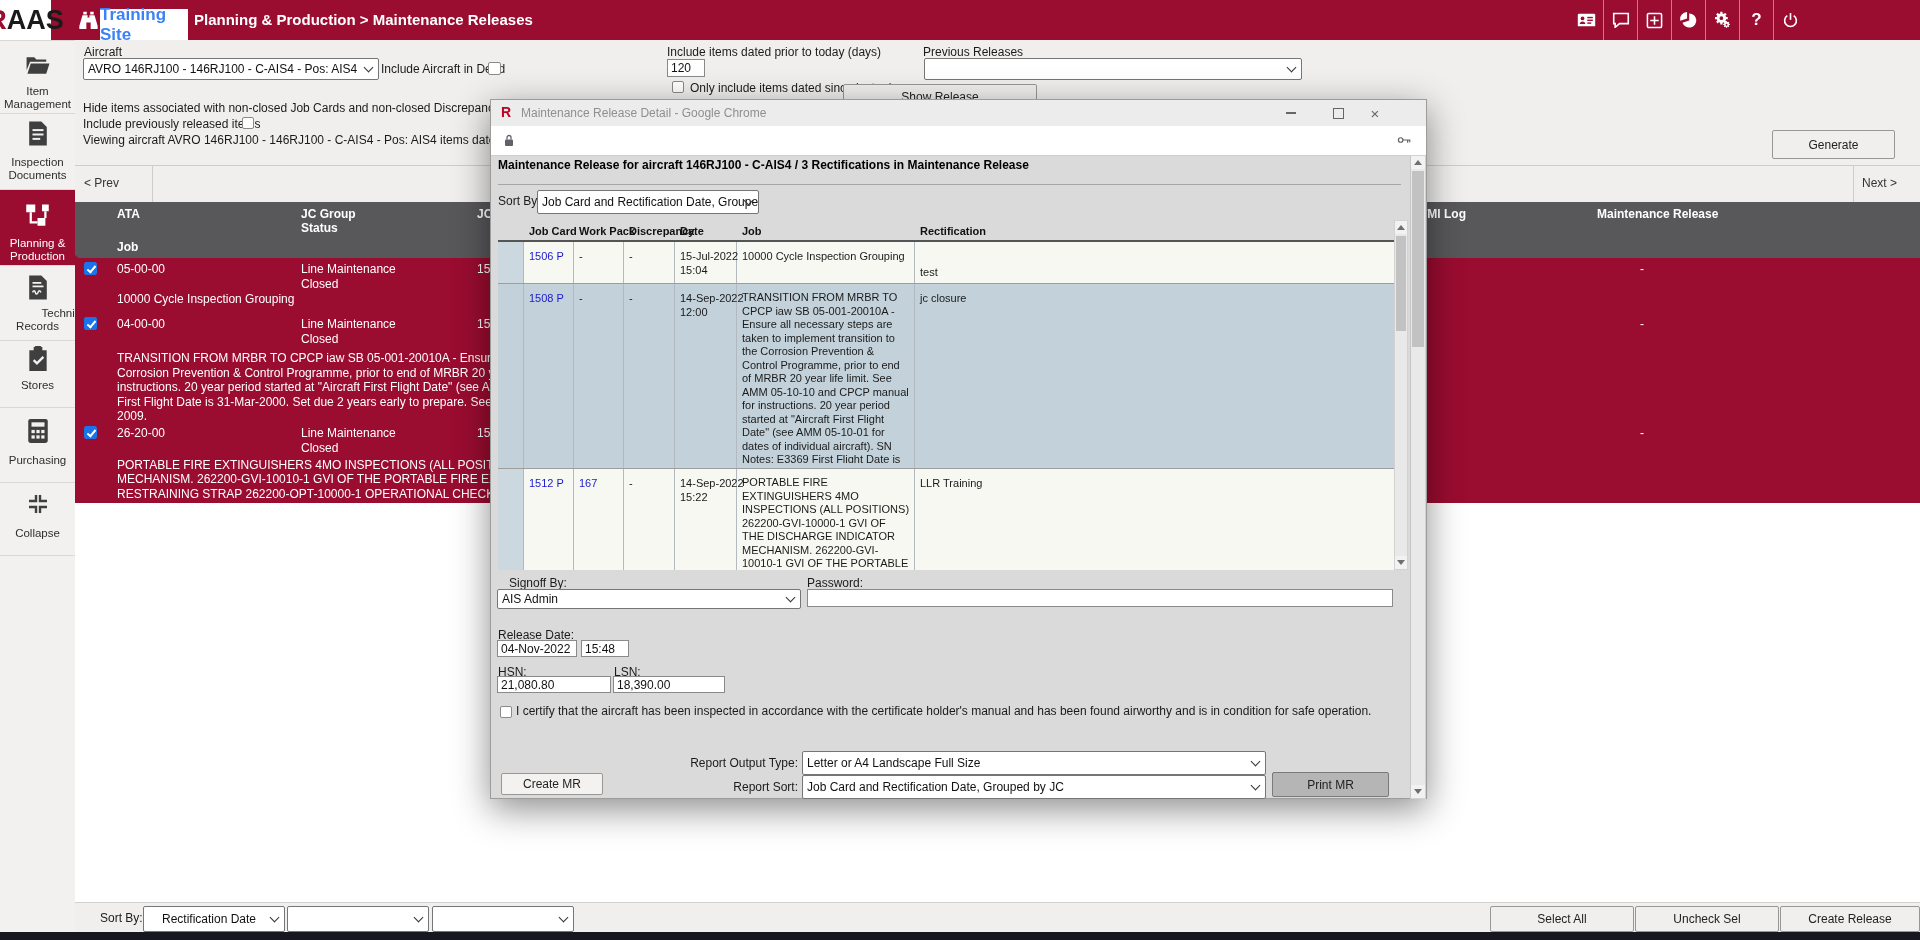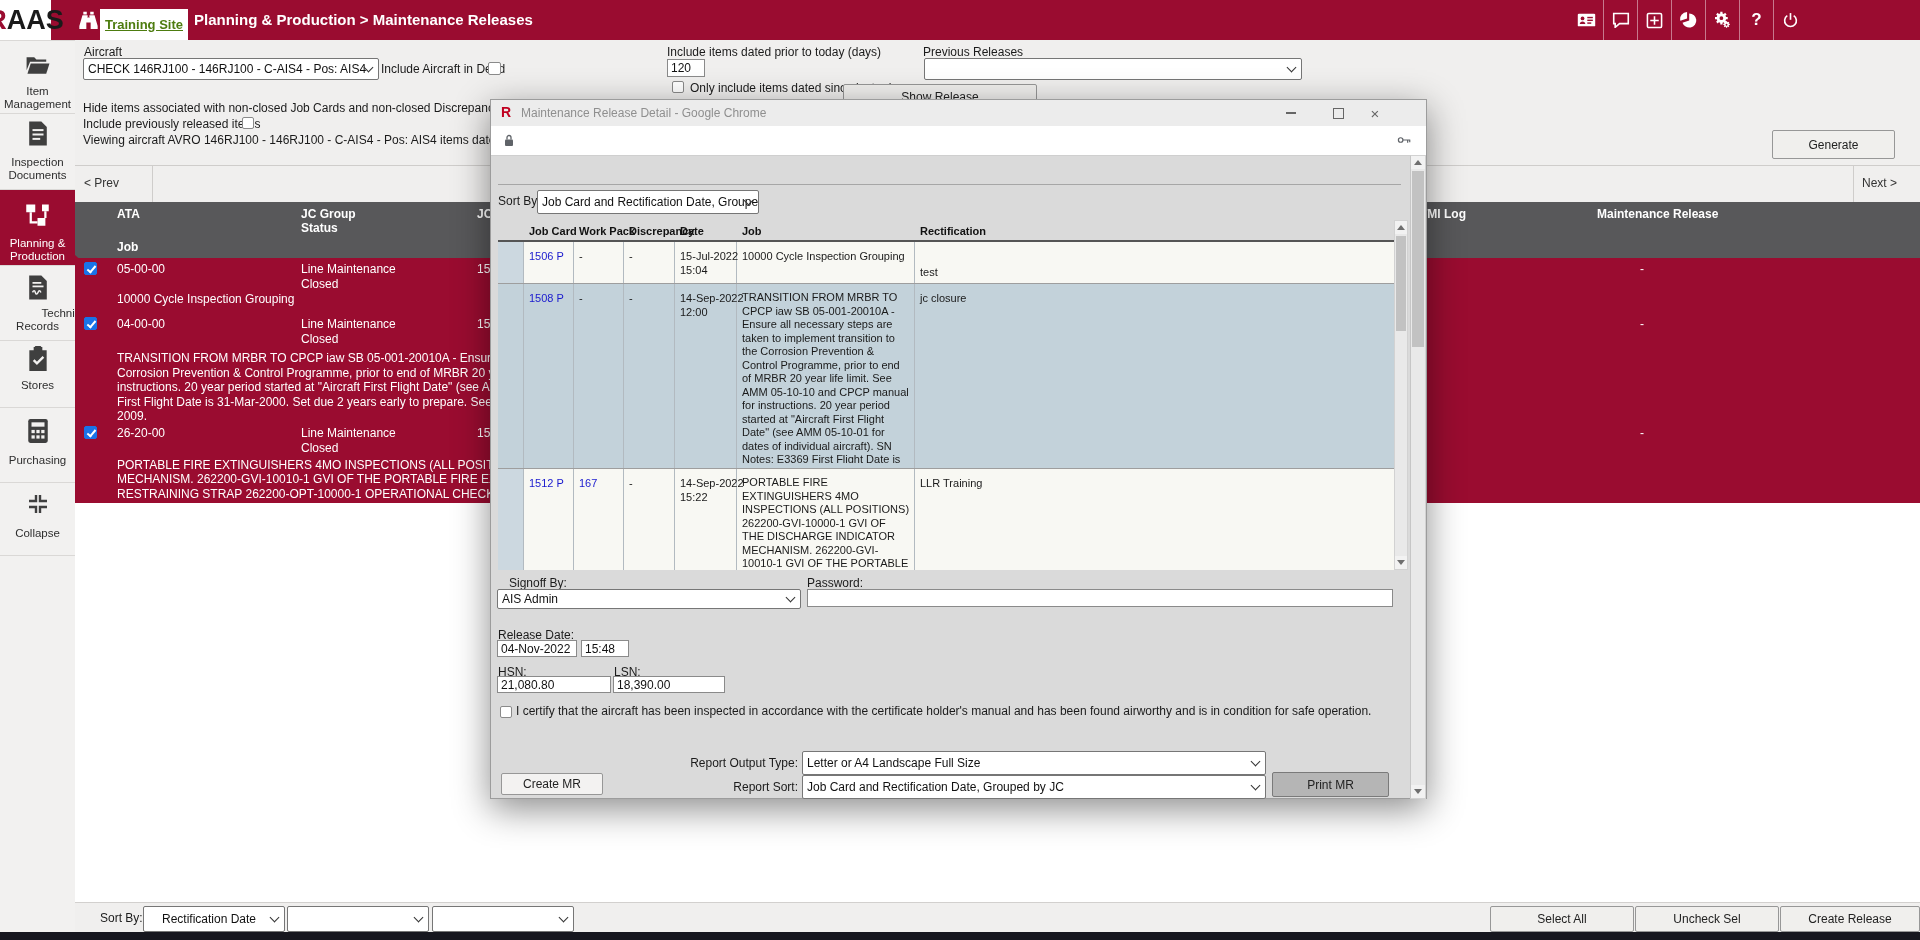--- a/index.html
+++ b/index.html
@@ -4,21 +4,21 @@
 <style>
   html,body{margin:0;padding:0;background:#fff;}
   #app{position:relative;width:1920px;height:940px;overflow:hidden;font-family:"Liberation Sans","DejaVu Sans",sans-serif;background:#fff;}
   .abs{position:absolute;}
   
   .topbar{position:absolute;left:0;top:0;width:1920px;height:40px;background:#9a0c30;}
   .logobox{position:absolute;left:0;top:0;width:51px;height:40px;background:#fff;display:flex;align-items:center;justify-content:center;}
   .logo{font-size:27px;font-weight:bold;letter-spacing:0;color:#1a1a1a;transform:scaleY(1.05);}
   .logo::first-letter{color:#9a0c30;}
   .sitetab{position:absolute;left:100px;top:9px;width:88px;height:31px;background:#fff;display:flex;align-items:center;justify-content:center;}
-  .sitetab span{color:#4d7c0f;font-size:13px;font-weight:bold;text-decoration:underline;}
+  .sitetab span{color:#3b82f6;font-size:17px;font-weight:bold;}
   .crumb{position:absolute;left:194px;top:11px;color:#fff;font-size:15px;font-weight:600;white-space:nowrap;}
   .tb-icons{position:absolute;left:1570px;top:0;height:40px;display:flex;}
   .tb-ic{width:33px;height:40px;display:flex;align-items:center;justify-content:center;border-left:1px solid rgba(255,255,255,.45);}
   .tb-ic:first-child{border-left:none;}
   .tb-q{color:#fff;font-size:17px;font-weight:bold;}
   
   .sidebar{position:absolute;left:0;top:40px;width:75px;height:892px;background:#f2f1f0;border-right:1px solid #cfcdcb;}
   .sb-div{position:absolute;left:0;width:75px;height:1px;background:#dad8d6;}
   .sb-item{position:absolute;left:0;width:75px;}
   .sb-lab{position:absolute;left:0;width:75px;text-align:center;font-size:11.5px;color:#2e2e2e;white-space:nowrap;}
@@ -220,21 +220,21 @@
           <path stroke="#3f3f3f" stroke-width="2.4" fill="none" d="M10 3v6H3M14 3v6h7M10 21v-6H3M14 21v-6h7"></path>
         </svg>
     </div>
     <div class="sb-lab" style="top:44px;">Collapse</div>
   </div>
 
   <div class="content-bg"></div>
 
   <div class="lbl" style="left:84px;top:45px;">Aircraft</div>
   <div class="sel" style="left:83px;top:58px;width:294px;height:20px;">
-    <span class="sel-t">CHECK 146RJ100 - 146RJ100 - C-AIS4 - Pos: AIS4</span>
+    <span class="sel-t">AVRO 146RJ100 - 146RJ100 - C-AIS4 - Pos: AIS4</span>
       <span class="chev"></span>
   </div>
   <div class="lbl" style="left:381px;top:62px;">Include Aircraft in Dead</div>
   <div class="cb" style="left:488px;top:62px;"></div>
 
   <div class="lbl" style="left:667px;top:45px;">Include items dated prior to today (days)</div>
   <div class="inp" style="left:667px;top:59px;width:30px;height:16px;">120</div>
   <div class="cb" style="left:672px;top:81px;width:12px;height:12px;"></div>
   <div class="lbl" style="left:690px;top:81px;">Only include items dated since last release</div>
 
@@ -343,20 +343,21 @@
           </svg>
       </span>
       <span class="abs" style="left:905px;top:7px;">
         <svg width="16" height="14" viewBox="0 0 24 20">
             <circle cx="7" cy="10" r="3.4" fill="none" stroke="#5f6368" stroke-width="1.8"></circle>
             <path d="M10.4 10h11M17.5 10v4.2M20.6 10v3.2" stroke="#5f6368" stroke-width="1.8" fill="none"></path>
           </svg>
       </span>
     </div>
 
+    <div class="abs" style="left:7px;top:58px;font-size:12px;font-weight:bold;color:#000;white-space:nowrap;">Maintenance Release for aircraft 146RJ100 - C-AIS4 / 3 Rectifications in Maintenance Release</div>
     <div class="abs" style="left:7px;top:84px;width:903px;height:1px;background:#a6a6a6;"></div>
 
     <div class="plbl" style="left:7px;top:94px;">Sort By:</div>
     <div class="sel" style="left:46px;top:90px;width:220px;height:22px;">
       <span class="sel-t">Job Card and Rectification Date, Grouped by JC</span>
         <span class="chev"></span>
     </div>
 
     <div class="abs" style="left:7px;top:142px;width:25px;height:41px;background:#ccd8e0;"></div>
     <div class="abs" style="left:32px;top:142px;width:871px;height:41px;background:#f8f8f3;"></div>

